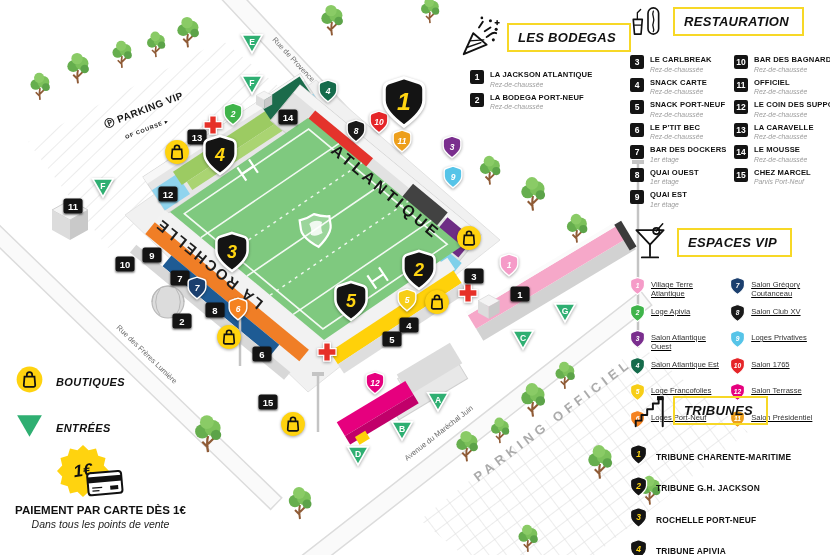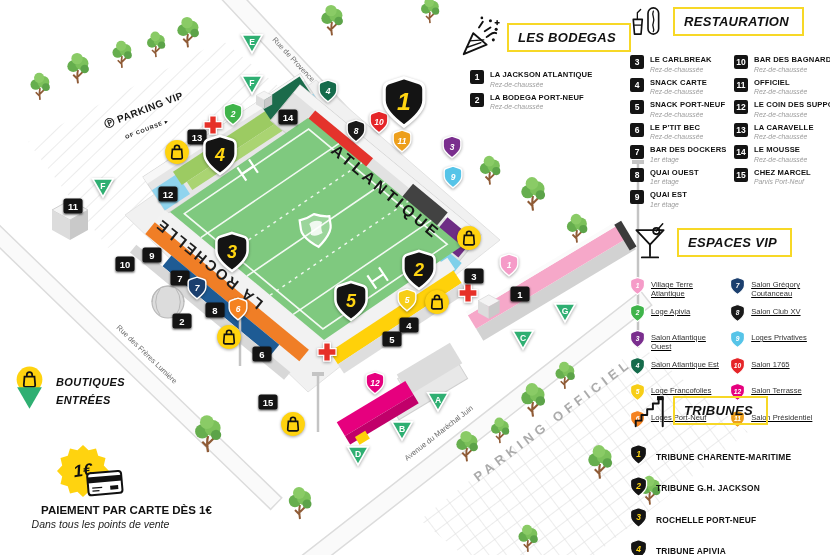--- a/index.html
+++ b/index.html
@@ -30,21 +30,21 @@
   .trib-item{display:flex;gap:9px;align-items:center;margin-bottom:6.5px;}
   .tname{font-size:8.4px;font-weight:800;color:#111;letter-spacing:.2px;}
   
   .key-row{position:absolute;display:flex;align-items:center;gap:13px;}
   .key-label{font-weight:800;font-style:italic;font-size:11px;letter-spacing:.4px;color:#111;}
   #pay-badge{position:absolute;left:56px;top:444px;width:110px;height:60px;}
   #pay-star{position:absolute;left:0;top:0;}
   #pay-price{position:absolute;left:0;top:0;width:54px;height:54px;display:flex;align-items:center;justify-content:center;
     font-weight:800;font-style:italic;font-size:17px;color:#111;transform:rotate(-8deg);}
   #pay-card{position:absolute;left:30px;top:24px;transform:rotate(-5deg);}
-  #pay-title{position:absolute;left:8px;top:504px;width:185px;text-align:center;font-weight:800;font-size:11.5px;color:#111;margin-left:26px;}
+  #pay-title{position:absolute;left:8px;top:504px;width:185px;text-align:center;font-weight:800;font-size:11.5px;color:#111;}
   #pay-sub{position:absolute;left:8px;top:518px;width:185px;text-align:center;font-style:italic;font-size:10.5px;color:#222;}
 </style>
 </head>
 <body>
 
 <div id="canvas">
 
 <svg id="map-svg" width="830" height="555" viewBox="0 0 830 555">
   <defs>
     <pattern id="hatch1" width="11" height="11" patternUnits="userSpaceOnUse" patternTransform="rotate(46)">
@@ -767,21 +767,21 @@
 <div class="key-row" style="left:16px;top:366px">
   <span>
     <svg width="27" height="27" viewBox="0 0 26 26">
       <circle cx="13" cy="13" r="12.4" fill="#FFD30F"></circle>
       <path d="M8.2 10.2 h9.6 l.7 8.2 a1.6 1.6 0 0 1 -1.6 1.7 h-7.8 a1.6 1.6 0 0 1 -1.6 -1.7 Z" fill="none" stroke="#111" stroke-width="1.7"></path>
       <path d="M10.4 10 V8.6 a2.6 2.6 0 0 1 5.2 0 V10" fill="none" stroke="#111" stroke-width="1.7"></path>
     </svg>
   </span>
   <span class="key-label">BOUTIQUES</span>
 </div>
-<div class="key-row" style="left:16px;top:386px">
+<div class="key-row" style="left:16px;top:414px">
   <span>
     <svg width="27" height="24" viewBox="0 0 24 21">
           <polygon points="1,1 23,1 12,20" fill="#2FAF72"></polygon>
         </svg>
   </span>
   <span class="key-label">ENTRÉES</span>
 </div>
 
 <div id="pay-badge">
   <svg id="pay-star" width="54" height="54" viewBox="0 0 54 54">

